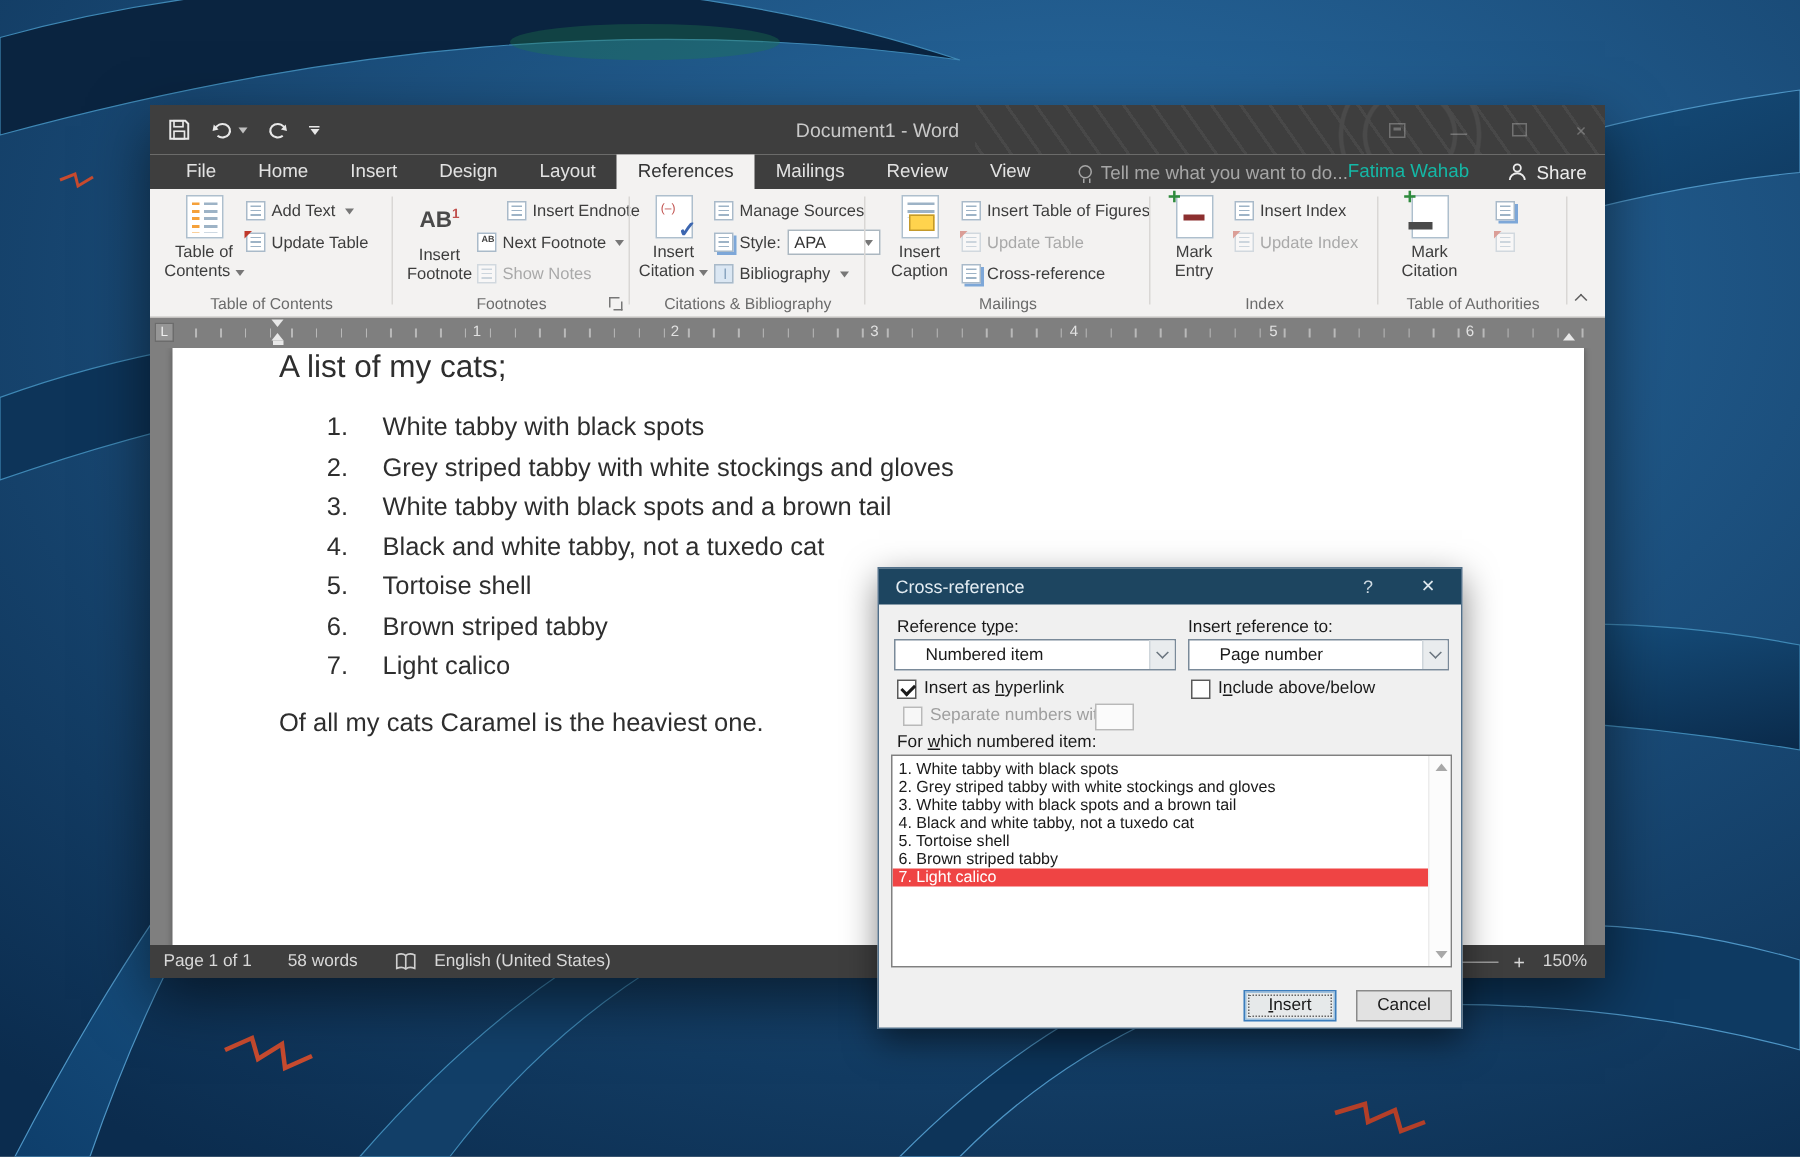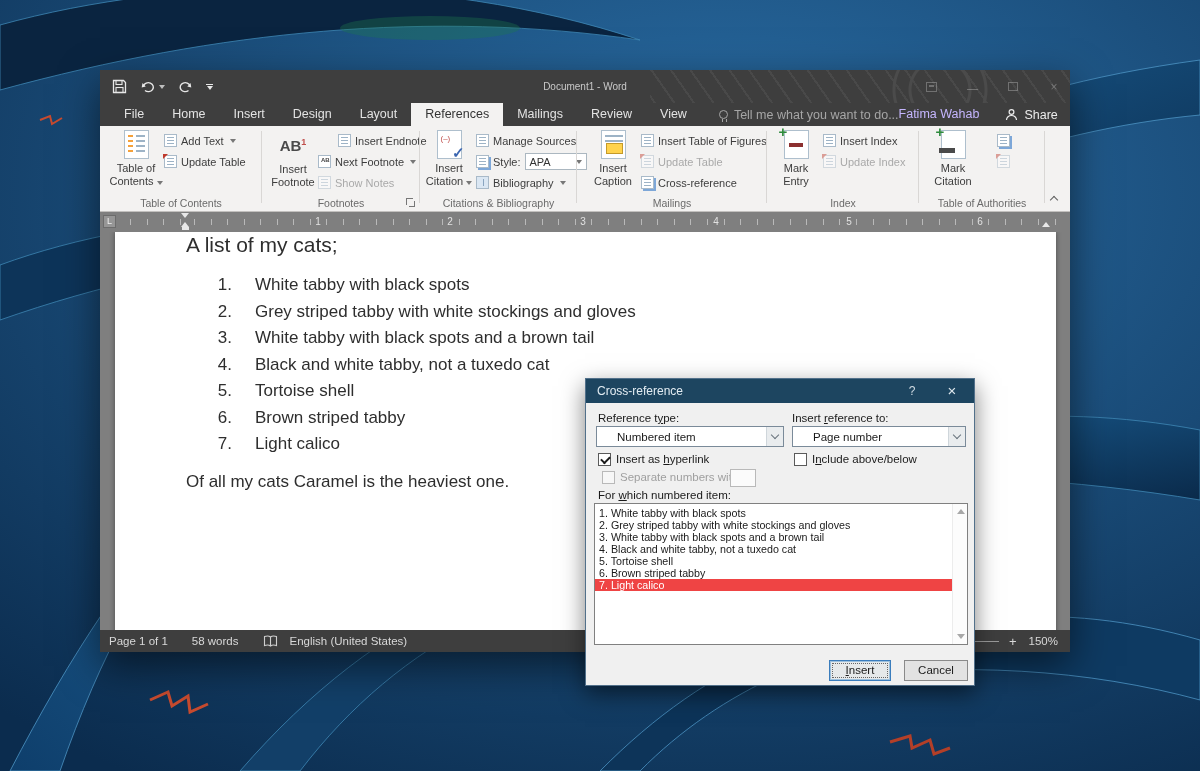--- a/index.html
+++ b/index.html
@@ -13,37 +13,37 @@
   
   .titlebar{position:absolute;left:0;top:0;width:100%;height:33px;background:#3e3e3e;overflow:hidden;}
   .titlebar::before{content:"";position:absolute;right:0;top:-40px;width:420px;height:120px;opacity:.1;
      background:
        radial-gradient(circle at 290px 60px, transparent 28px, #bbb 29px, #bbb 31px, transparent 32px),
        radial-gradient(circle at 290px 60px, transparent 44px, #bbb 45px, #bbb 47px, transparent 48px),
        repeating-linear-gradient(55deg, transparent 0 14px, #aaa 14px 16px);}
   .qat{position:absolute;left:12px;top:0;height:33px;display:flex;align-items:center;gap:13px;}
   .qbtn{display:flex;align-items:center;color:#e8e8e8;cursor:default;}
   .title{position:absolute;left:0;top:0;width:100%;height:33px;line-height:33px;text-align:center;
-         color:#c9c9c9;font-size:10px;pointer-events:none;}
+         color:#c9c9c9;font-size:13px;pointer-events:none;}
   .winctl{position:absolute;right:10px;top:0;height:33px;display:flex;align-items:center;gap:30px;opacity:.32;color:#ddd;}
   .wc{width:12px;height:12px;display:flex;align-items:center;justify-content:center;font-size:12px;}
   .wc-min{border-bottom:1px solid #ddd;height:7px;width:11px;}
   .wc-max{border:1px solid #ddd;width:10px;height:9px;}
   .wc-ro{border:1px solid #ddd;width:11px;height:10px;position:relative;}
   .wc-ro::after{content:"";position:absolute;left:2px;top:2px;right:2px;height:2px;background:#ddd;}
 
   
   .tabrow{position:absolute;left:0;top:33px;width:100%;height:23px;background:#3e3e3e;display:flex;align-items:stretch;padding-left:10px;font-size:12.5px;color:#e3e3e3;}
   .tab{padding:0 14px;line-height:23px;white-space:nowrap;cursor:default;}
   .tab.sel{background:#f3f2f1;color:#333;}
   .tellme{display:flex;align-items:center;gap:6px;color:#a6a6a6;margin-left:18px;white-space:nowrap;}
   .bulb{width:9px;height:9px;border:1.5px solid #a6a6a6;border-radius:50%;position:relative;}
   .bulb::after{content:"";position:absolute;left:2px;bottom:-4px;width:3px;height:3px;border-left:1.5px solid #a6a6a6;border-right:1.5px solid #a6a6a6;}
   .trspacer{flex:1;}
-  .username{line-height:23px;color:#c4b5fd;margin-right:26px;white-space:nowrap;}
+  .username{line-height:23px;color:#14b8a6;margin-right:26px;white-space:nowrap;}
   .share{display:flex;align-items:center;gap:6px;color:#ececec;margin-right:14px;white-space:nowrap;}
 
   
   .ribbon{position:absolute;left:0;top:56px;width:100%;height:86px;background:#f3f2f1;border-bottom:1px solid #c2c0be;}
   .group{position:absolute;top:0;height:86px;}
   .gdiv{position:absolute;top:5px;width:1px;height:72px;background:#d9d7d5;}
   .glabel{position:absolute;bottom:3px;left:0;width:100%;text-align:center;font-size:10.5px;color:#6b6b6b;white-space:nowrap;}
   .big{position:absolute;top:4px;display:flex;flex-direction:column;align-items:center;cursor:default;}
   .big .bl{font-size:11px;color:#3d3d3d;line-height:12.5px;white-space:nowrap;}
   .sbtn{position:absolute;height:17px;display:flex;align-items:center;gap:4px;font-size:11px;color:#3d3d3d;white-space:nowrap;cursor:default;}

